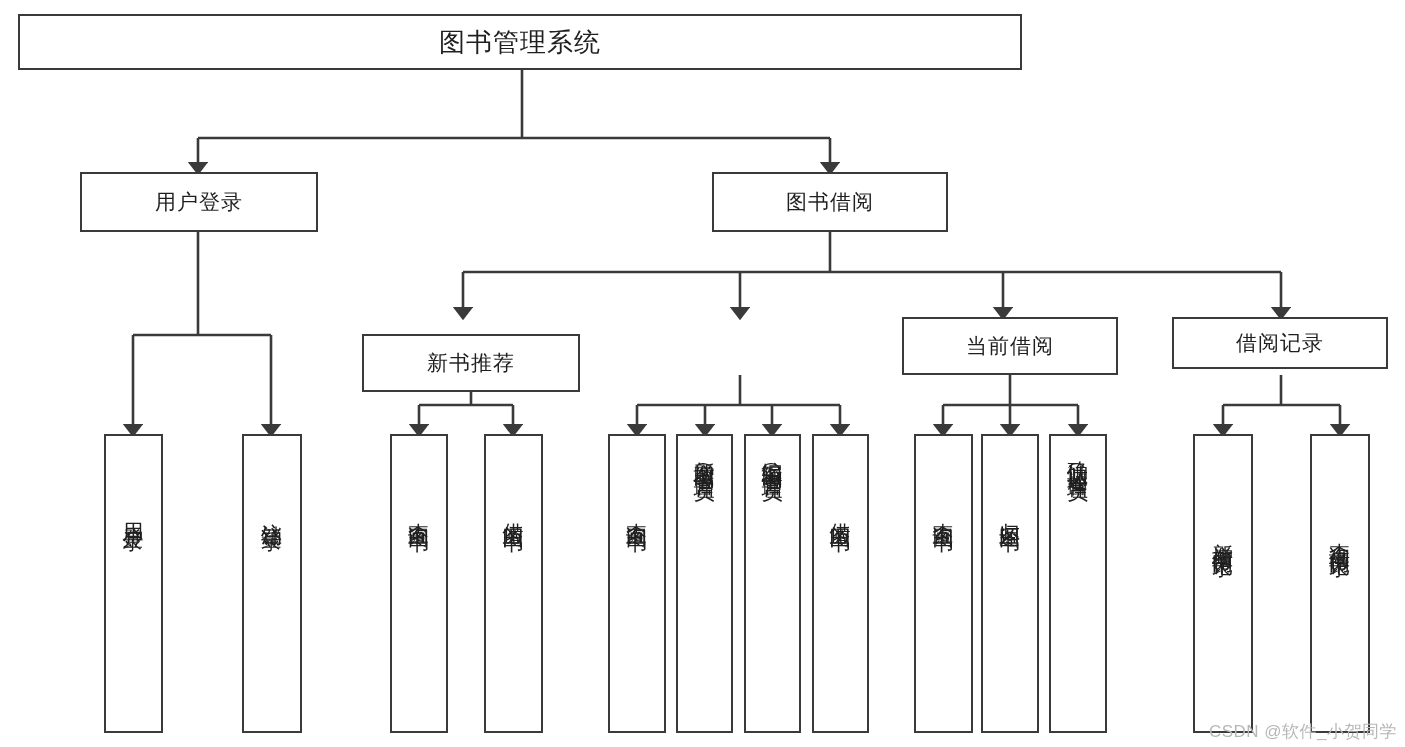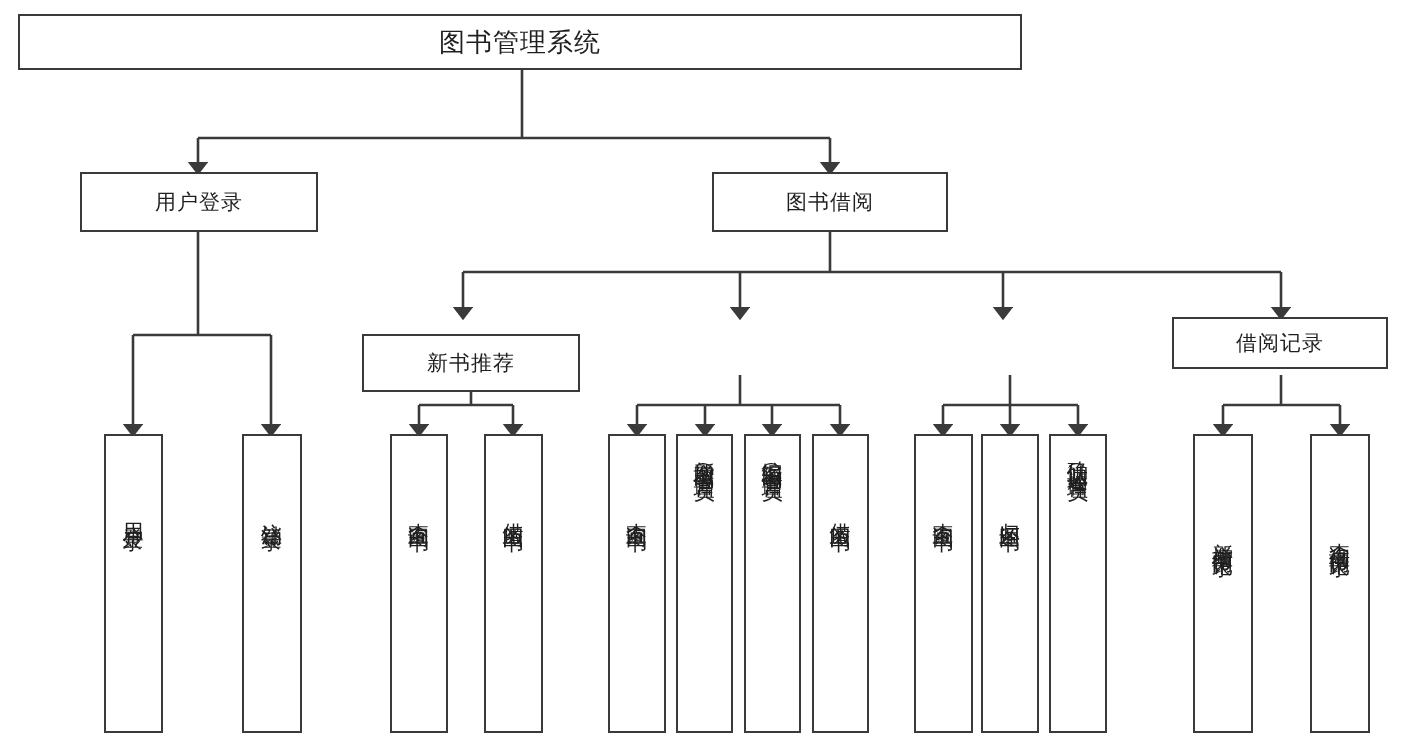--- a/index.html
+++ b/index.html
@@ -147,20 +147,23 @@
 
   <div class="node horizontal" style="left:712px; top:172px; width:236px; height:60px;">
     <span class="node-label">图书借阅</span>
   </div>
 
   <div class="node horizontal" style="left:362px; top:334px; width:218px; height:58px;">
     <span class="node-label">新书推荐</span>
   </div>
 
 
+  <div class="node horizontal" style="left:902px; top:317px; width:216px; height:58px;">
+    <span class="node-label">当前借阅</span>
+  </div>
 
   <div class="node horizontal" style="left:1172px; top:317px; width:216px; height:52px;">
     <span class="node-label">借阅记录</span>
   </div>
 
   <div class="node vertical mid" style="left:104px; top:434px; width:59px; height:299px;">
     <span class="node-label">用户登录</span>
   </div>
   <div class="node vertical mid" style="left:242px; top:434px; width:60px; height:299px;">
     <span class="node-label">注销登录</span>
@@ -196,13 +199,14 @@
     <span class="node-label">确认归还（管理员）</span>
   </div>
 
   <div class="node vertical low" style="left:1193px; top:434px; width:60px; height:299px;">
     <span class="node-label">新增借阅记录</span>
   </div>
   <div class="node vertical low" style="left:1310px; top:434px; width:60px; height:299px;">
     <span class="node-label">查询借阅记录</span>
   </div>
 
+  <div id="watermark">CSDN @软件_小贺同学</div>
 </div>
 
 </body></html>

